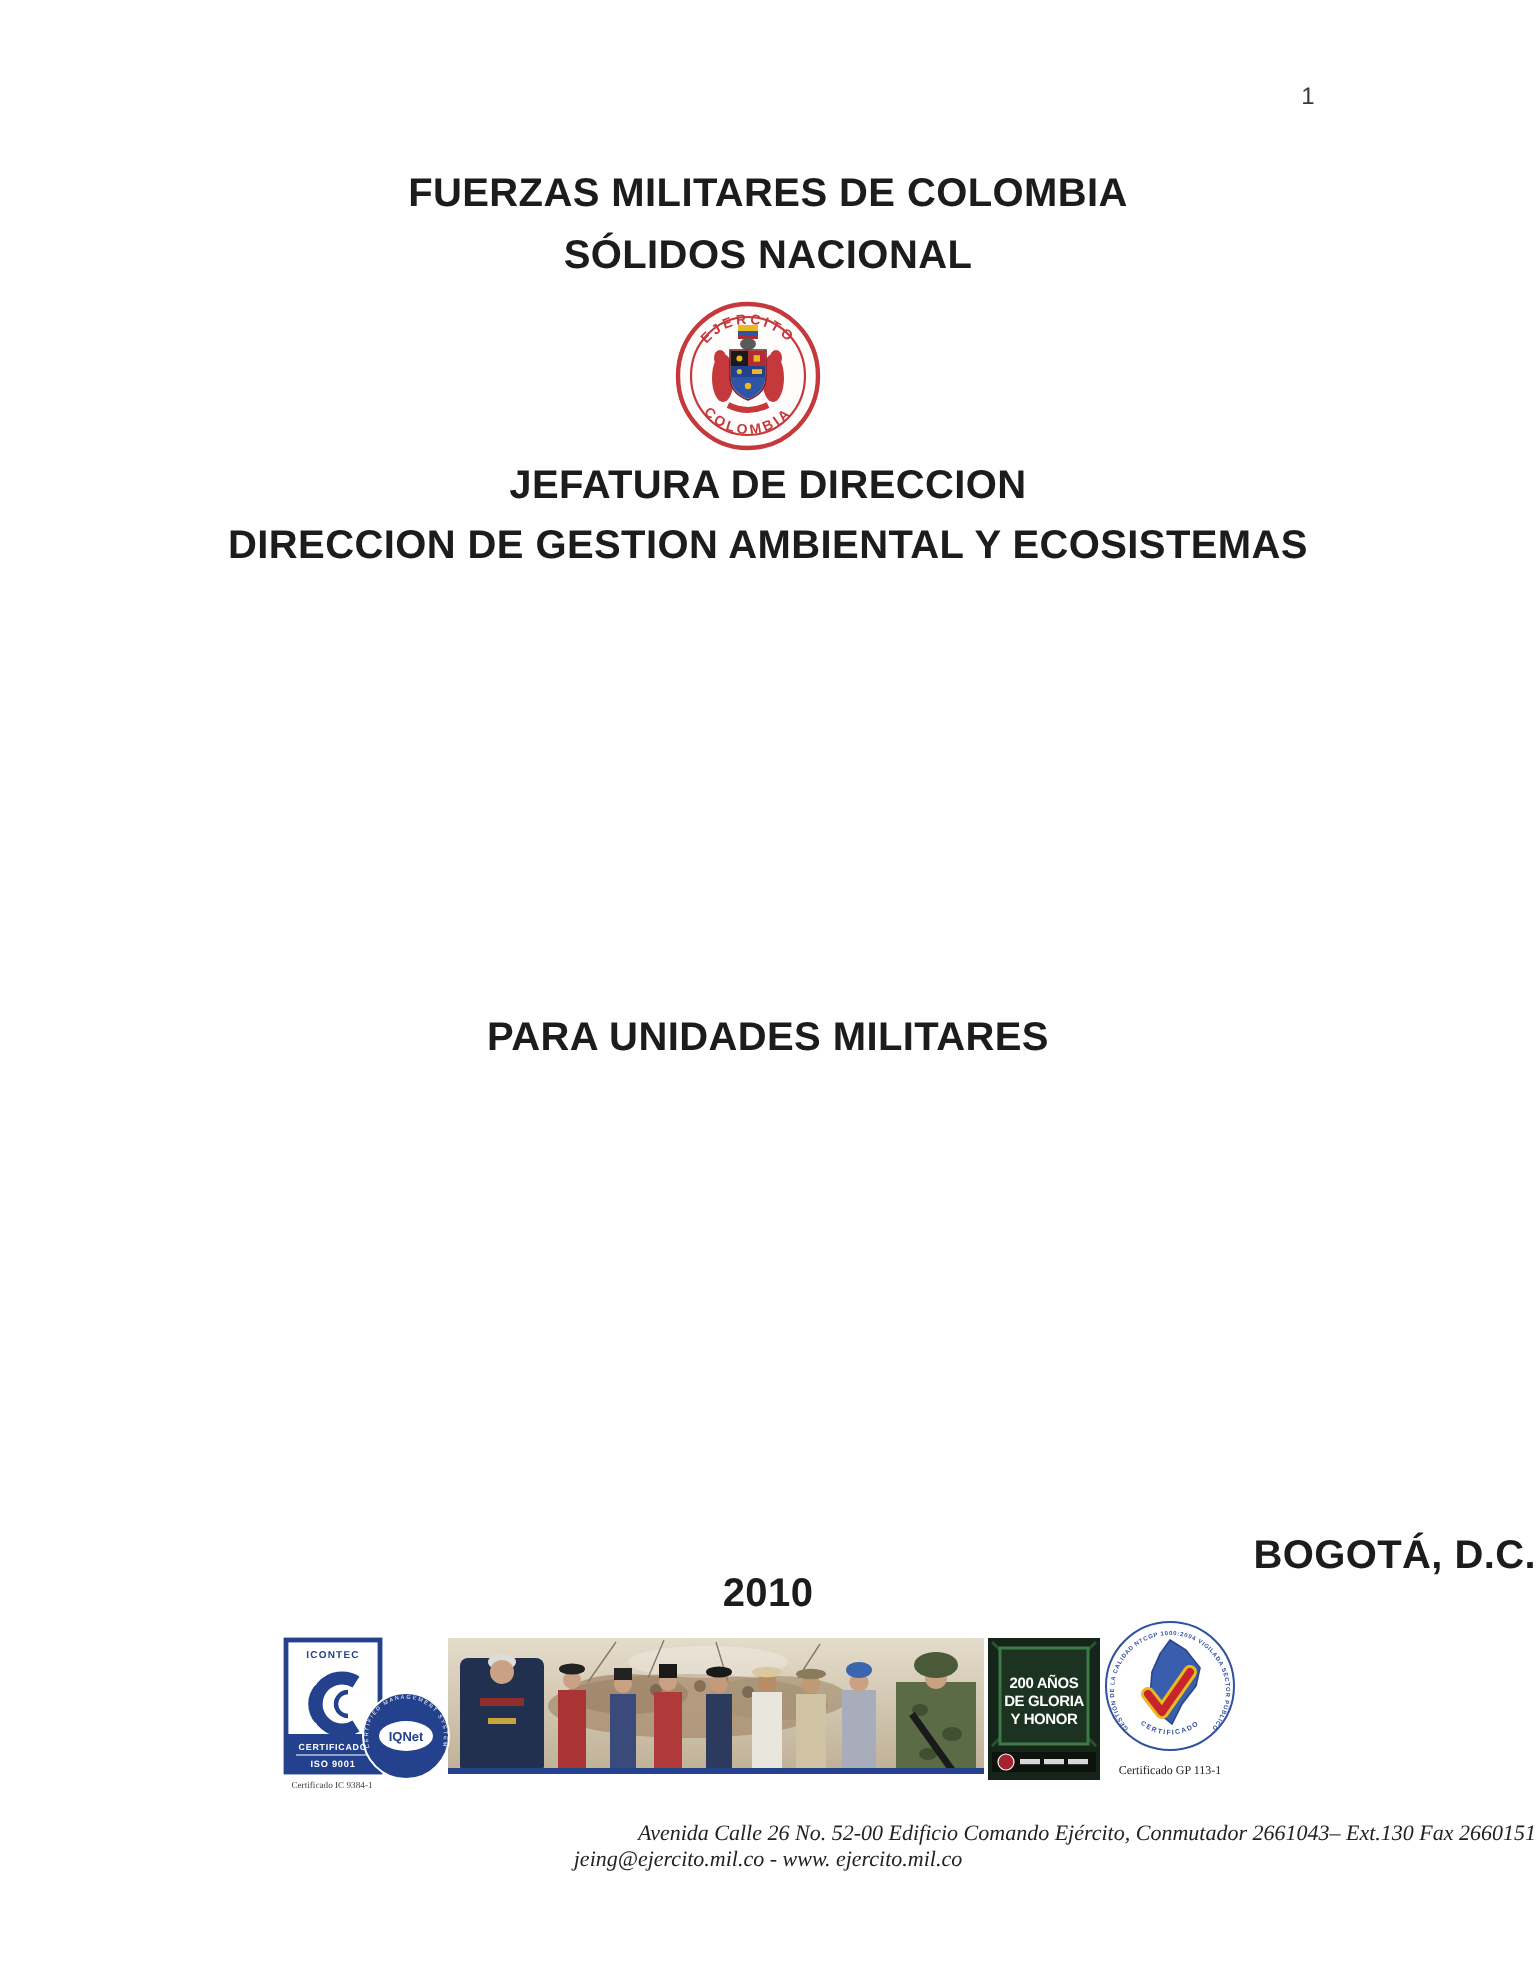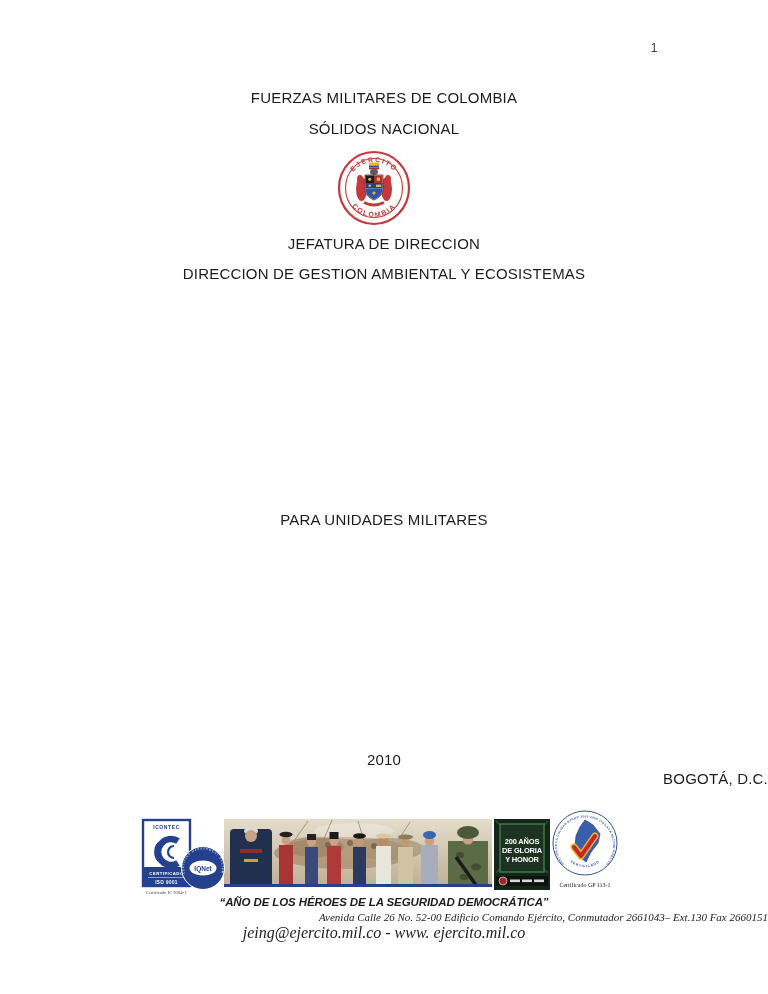--- a/index.html
+++ b/index.html
@@ -3,36 +3,36 @@
 <meta charset="utf-8">
 <style>
   html,body{margin:0;padding:0;background:#ffffff;}
   .page{
     position:relative;width:768px;height:994px;background:#ffffff;overflow:hidden;
     font-family:"Liberation Sans",sans-serif;color:#1c1c1c;
   }
   .abs{position:absolute;}
   .centered{left:0;right:0;text-align:center;}
   .page-number{top:41px;left:642px;width:24px;font-size:12px;color:#3a3a3a;text-align:center;}
-  .h15{font-size:15px;font-weight:normal;letter-spacing:.2px;line-height:17px;}
+  .h15{font-size:20px;font-weight:bold;letter-spacing:.2px;line-height:17px;}
   .org-line{top:89px;}
   .branch-line{top:120px;}
   .dept1{top:235px;}
   .dept2{top:265px;}
   .title1{top:479px;}
   .title2{top:511px;}
   .city{top:770px;text-align:right;}
-  .year{top:751px;}
+  .year{top:789px;}
   .crest-svg{top:149px;left:334px;}
   .certs-svg{top:817px;left:138px;z-index:3;}
   .banner-svg{top:819px;left:224px;z-index:2;}
   .seal-svg{top:809px;left:546px;z-index:3;}
   .slogan{top:896px;font-size:11.5px;font-weight:bold;font-style:italic;letter-spacing:-.1px;}
   .addr{top:911px;font-size:11px;font-style:italic;font-family:"Liberation Serif",serif;color:#222;text-align:right;}
-  .contact{top:924px;font-size:16px;font-style:italic;font-family:"Liberation Serif",serif;color:#222;}
+  .contact{top:924px;font-size:11px;font-style:italic;font-family:"Liberation Serif",serif;color:#222;}
 </style>
 </head>
 <body>
 
 <div class="page">
 
   <div class="abs page-number">1</div>
 
   <div class="abs centered h15 org-line">FUERZAS MILITARES DE COLOMBIA</div>
   <div class="abs centered h15 branch-line">SÓLIDOS NACIONAL</div>
@@ -194,17 +194,16 @@
       <textPath href="#sealBot" startOffset="50%" text-anchor="middle">CERTIFICADO</textPath>
     </text>
     <g>
       <path d="M39,11 l8,5 l7,9 l-2,9 l-7,9 l-5,10 l-6,-5 l-5,-9 l1,-12 l4,-9 z" fill="#3a5eae" stroke="#2b458c" stroke-width="0.8"></path>
       <path d="M28,38 l7,9 l14,-20" fill="none" stroke="#e8b923" stroke-width="7" stroke-linecap="round" stroke-linejoin="round"></path>
       <path d="M28,38 l7,9 l14,-20" fill="none" stroke="#c8242c" stroke-width="4" stroke-linecap="round" stroke-linejoin="round"></path>
     </g>
     <text x="39" y="78" font-size="6" fill="#222" text-anchor="middle" font-family="Liberation Serif, serif">Certificado GP 113-1</text>
   </svg>
 
-  <div class="abs centered slogan">“AÑO DE LOS HÉROES DE LA SEGURIDAD DEMOCRÁTICA”</div>
   <div class="abs centered addr">Avenida Calle 26 No. 52-00 Edificio Comando Ejército, Conmutador 2661043– Ext.130 Fax 2660151</div>
   <div class="abs centered contact">jeing@ejercito.mil.co - www. ejercito.mil.co</div>
 
 </div>
 
 </body></html>

